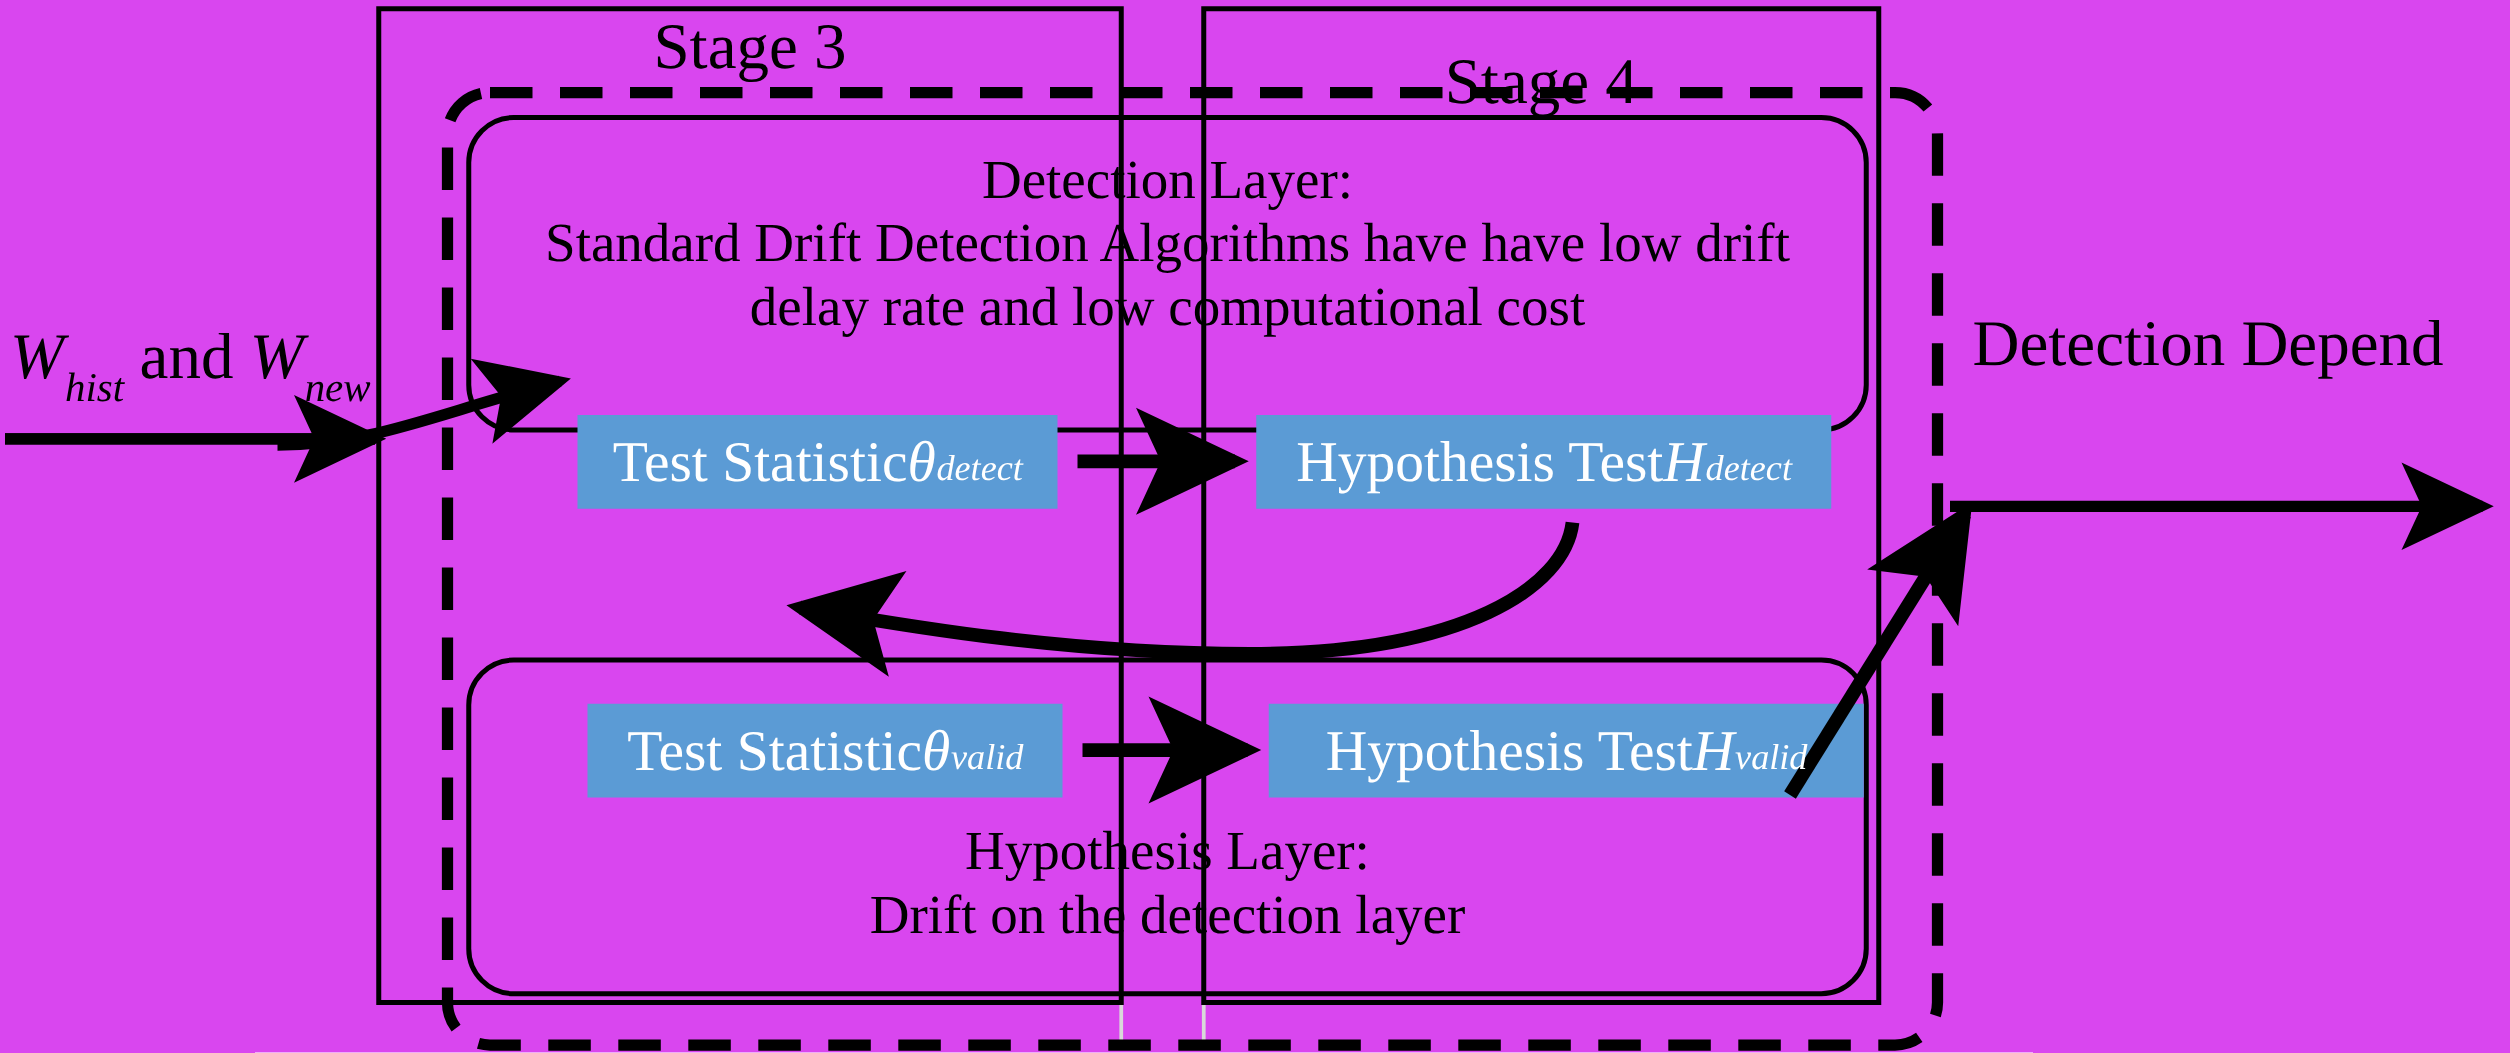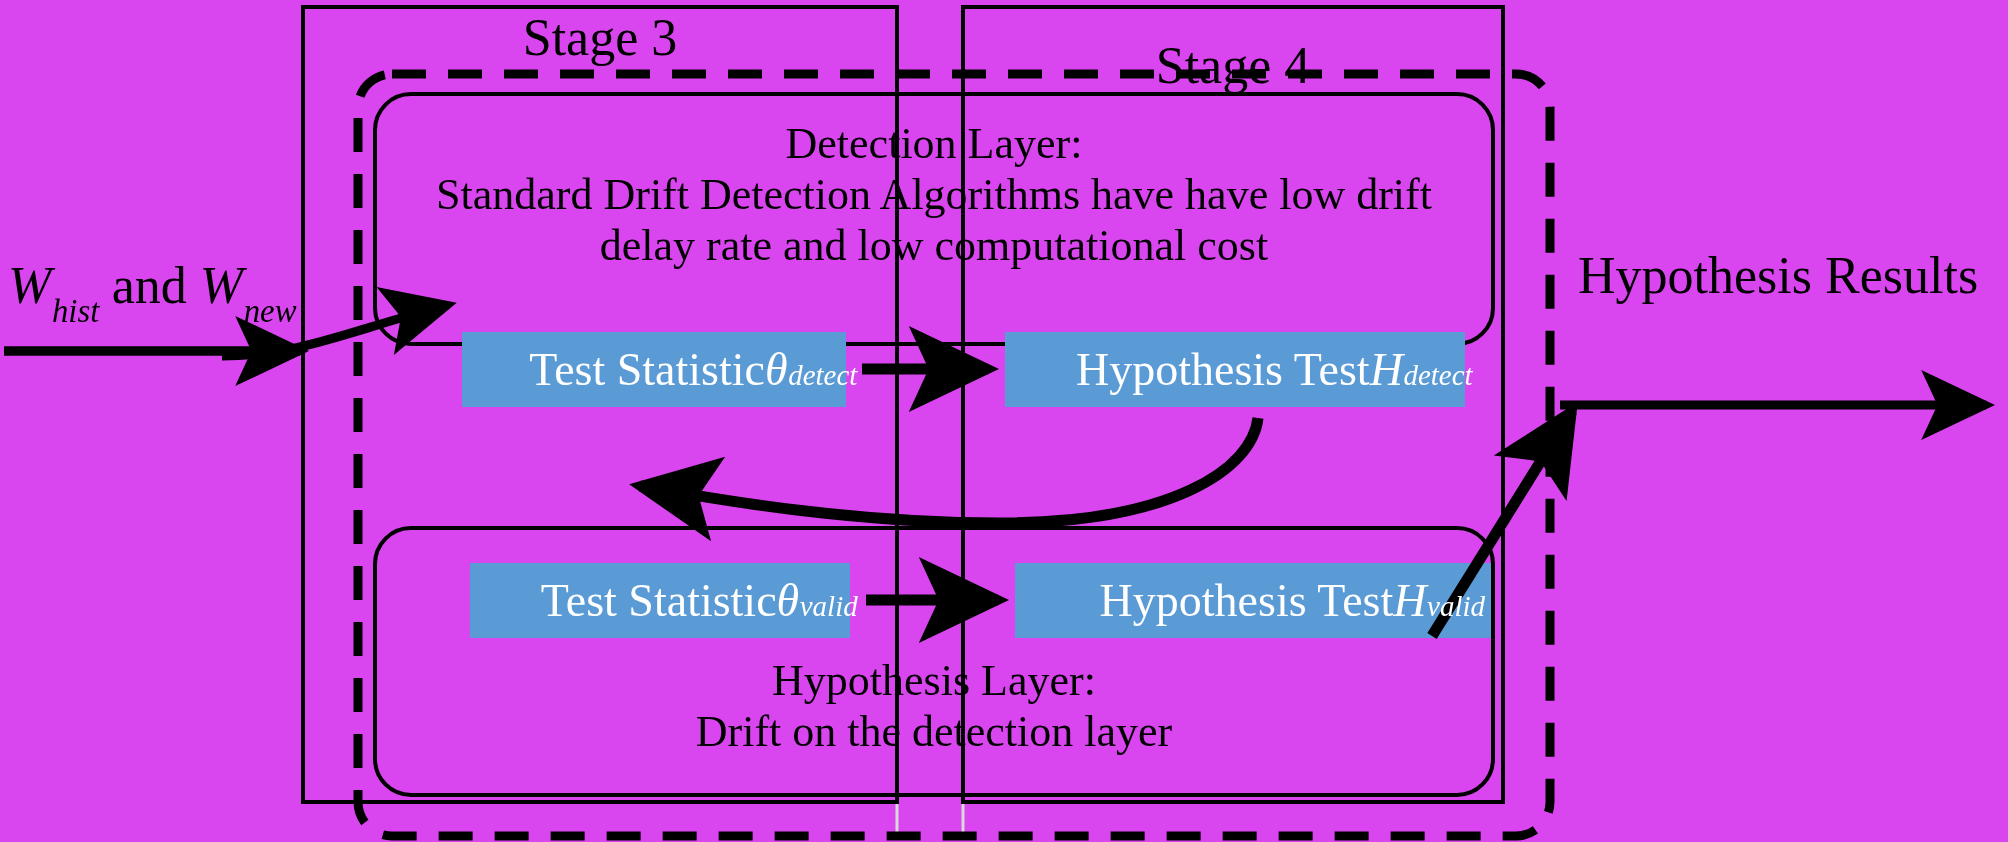--- a/index.html
+++ b/index.html
@@ -47,21 +47,20 @@
     text-align: center;
   }
   .blue-label {
     position: absolute;
     color: #ffffff;
     font-size: 46px;
     white-space: nowrap;
     display: flex;
     align-items: center;
     justify-content: center;
-    padding-left: 39px;
   }
   .ital { font-style: italic; }
   .sub {
     font-size: 0.63em;
     font-style: italic;
     vertical-align: sub;
     position: relative;
     top: 0.22em;
     left: 0.02em;
   }
@@ -166,15 +165,15 @@
   <div class="blue-label" style="left:1015px; top:563px; width:476px; height:75px;">
     <span>Hypothesis Test </span>
       <span class="ital">H</span>
       <span class="sub">valid</span>
   </div>
 
   <div class="txt io-label" style="left:8px; top:258px;">
     <span class="v">W</span><span class="sub">hist</span><span> and </span><span class="v">W</span><span class="sub">new</span>
   </div>
 
-  <div class="txt results-label" style="left:1578px; top:248px;">Hypothesis Results</div>
+  <div class="txt results-label" style="left:1578px; top:248px;">Detection Depend</div>
 
 </div>
 
 </body></html>

